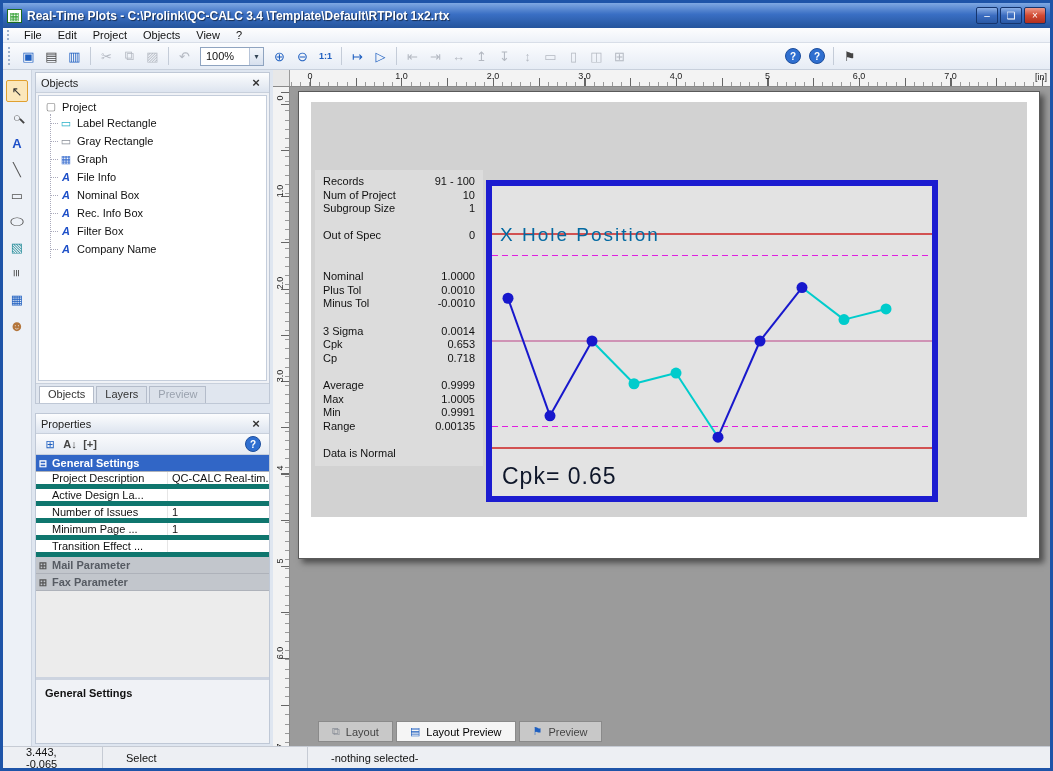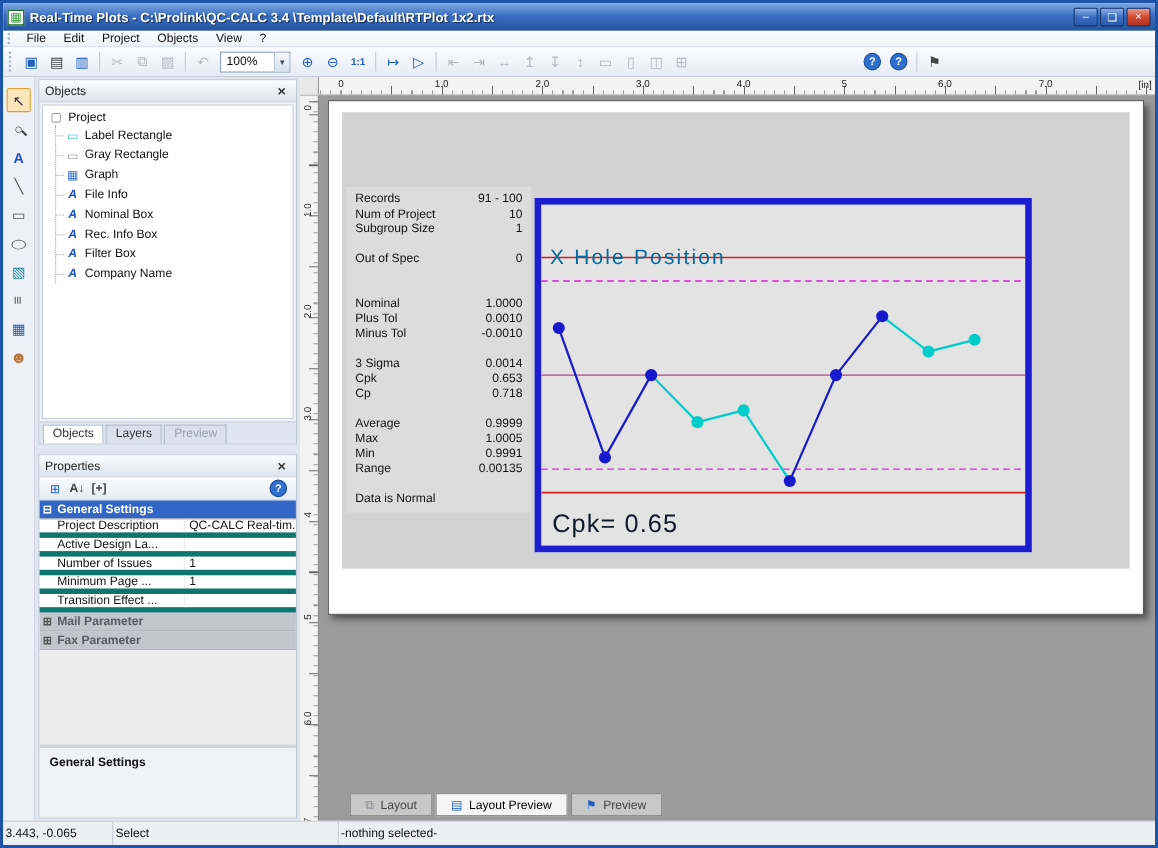--- a/index.html
+++ b/index.html
@@ -121,21 +121,21 @@
   .chart-cpk{position:absolute;left:10px;bottom:6px;font-size:23px;letter-spacing:1px;color:#0f172a;}
 
   
   .canvas-tabs{position:absolute;left:28px;bottom:4px;display:flex;gap:3px;}
   .ctab{height:21px;display:flex;align-items:center;gap:6px;padding:0 13px;background:#c8c8c8;border:1px solid #8a8a8a;font-size:11px;color:#444;}
   .ctab.active{background:#f5f5f5;color:#000;}
   .cicon{font-size:11px;}
 
   
   .statusbar{height:22px;background:#edeff3;border-top:1px solid #c6cbd4;display:flex;align-items:stretch;font-size:11px;flex:none;}
-  .sb-cell{padding:0 2px;display:flex;align-items:center;border-right:1px solid #c6cbd4;}
+  .sb-cell{padding:0 23px;display:flex;align-items:center;border-right:1px solid #c6cbd4;}
   .sb-cell.coords{width:100px;}
   .sb-cell.mode{width:205px;}
   .sb-cell.sel{flex:1;border-right:none;}
 </style>
 </head>
 <body>
 
 <div class="window">
 
   <div class="titlebar">

